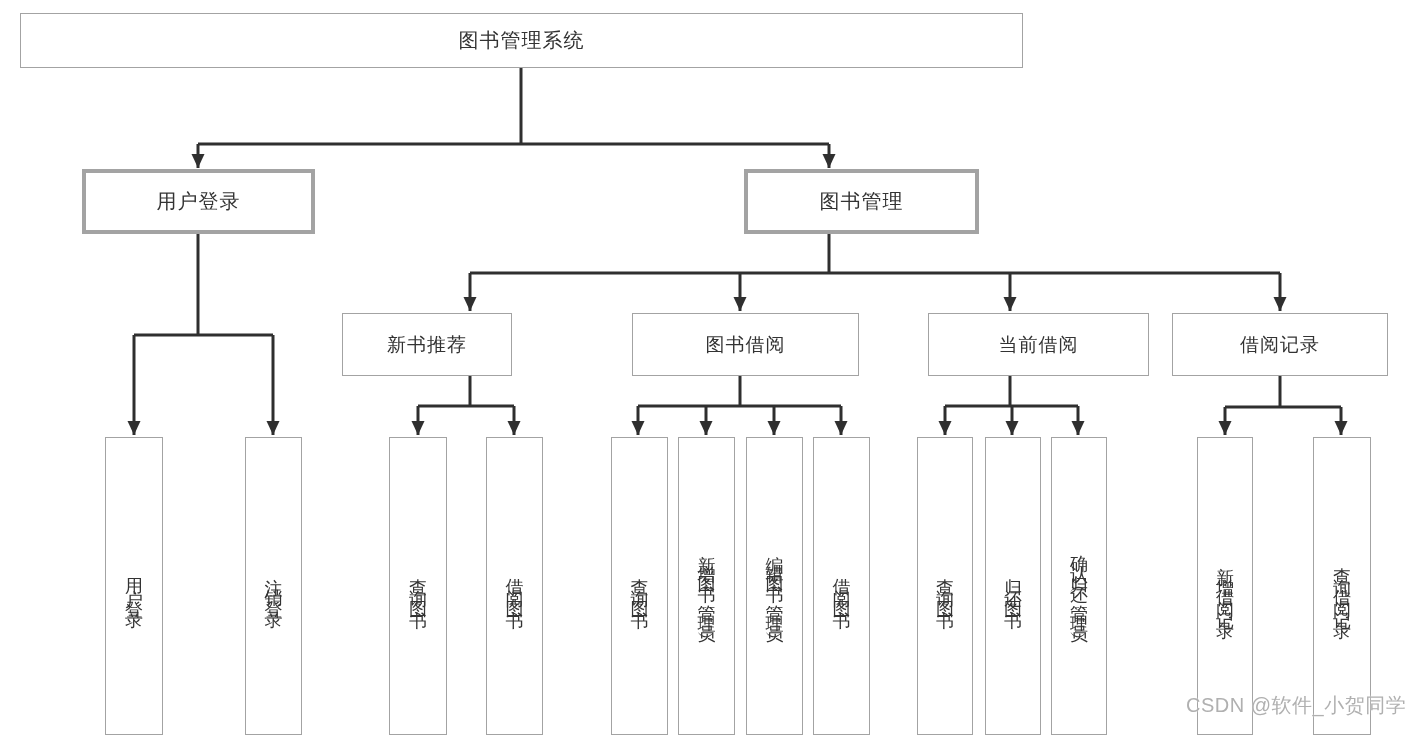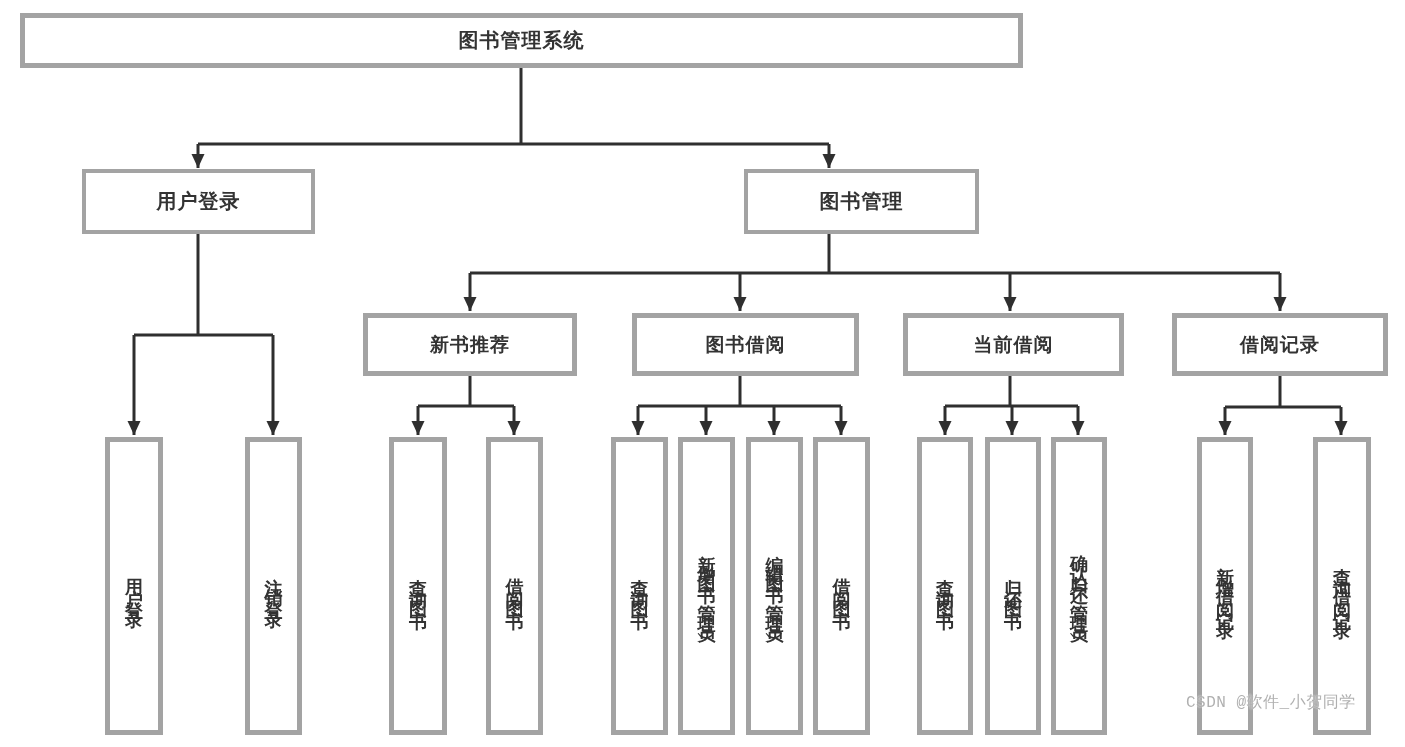--- a/index.html
+++ b/index.html
@@ -19,41 +19,40 @@
     position: absolute;
     left: 0;
     top: 0;
     width: 1405px;
     height: 747px;
     pointer-events: none;
   }
   .node {
     position: absolute;
     box-sizing: border-box;
-    border: 5px solid #a3a3a3;
+    border: 1px solid #a3a3a3;
     background: #ffffff;
     display: flex;
     align-items: center;
     justify-content: center;
     color: #333333;
     z-index: 2;
-    font-weight: bold;
   }
   .node.h { 
     font-size: 20px;
     letter-spacing: 1px;
     white-space: nowrap;
   }
   .node.root { left: 20px;   top: 13px;  width: 1003px; height: 55px; }
   .node.lv2a { left: 82px;   top: 169px; width: 233px;  height: 65px; border-width: 4px; }
   .node.lv2b { left: 712px;  top: 169px; width: 235px;  height: 65px; border-width: 4px; margin-left: 32px; }
   .node.lv3  { top: 313px; height: 63px; font-size: 19px; }
-  .node.lv3a { left: 363px;  width: 214px; }
+  .node.lv3a { left: 342px;  width: 170px; }
   .node.lv3b { left: 632px;  width: 227px; }
-  .node.lv3c { left: 903px;  width: 221px; }
+  .node.lv3c { left: 928px;  width: 221px; }
   .node.lv3d { left: 1172px; width: 216px; }
   .node.leaf { top: 437px; height: 298px; }
   .leaf-text {
     writing-mode: vertical-rl;
     text-orientation: mixed;
     font-size: 18px;
     letter-spacing: 11px;
     line-height: 1;
     color: #333333;
     white-space: nowrap;
@@ -69,27 +68,26 @@
   .node.lf9  { left: 917px;  width: 56px; }
   .node.lf10 { left: 985px;  width: 56px; }
   .node.lf11 { left: 1051px; width: 56px; }
   .node.lf12 { left: 1197px; width: 56px; }
   .node.lf13 { left: 1313px; width: 58px; }
   .node.tight .leaf-text { letter-spacing: 10px; }
   .watermark {
     position: absolute;
     left: 1186px;
     top: 692px;
-    font-size: 16px;
+    font-size: 20px;
     letter-spacing: 0.5px;
     color: rgba(172, 172, 172, 0.95);
     text-shadow: 0 0 2px rgba(255,255,255,0.9);
     white-space: nowrap;
     z-index: 5;
-    font-family: Liberation Mono, monospace;
   }
 </style>
 </head>
 <body>
 
 <div class="stage">
 
   <svg class="connectors" viewBox="0 0 1405 747" xmlns="http://www.w3.org/2000/svg">
     <defs>
       <marker id="arrow" markerUnits="userSpaceOnUse" markerWidth="16" markerHeight="15" refX="14" refY="6.5" orient="auto">

